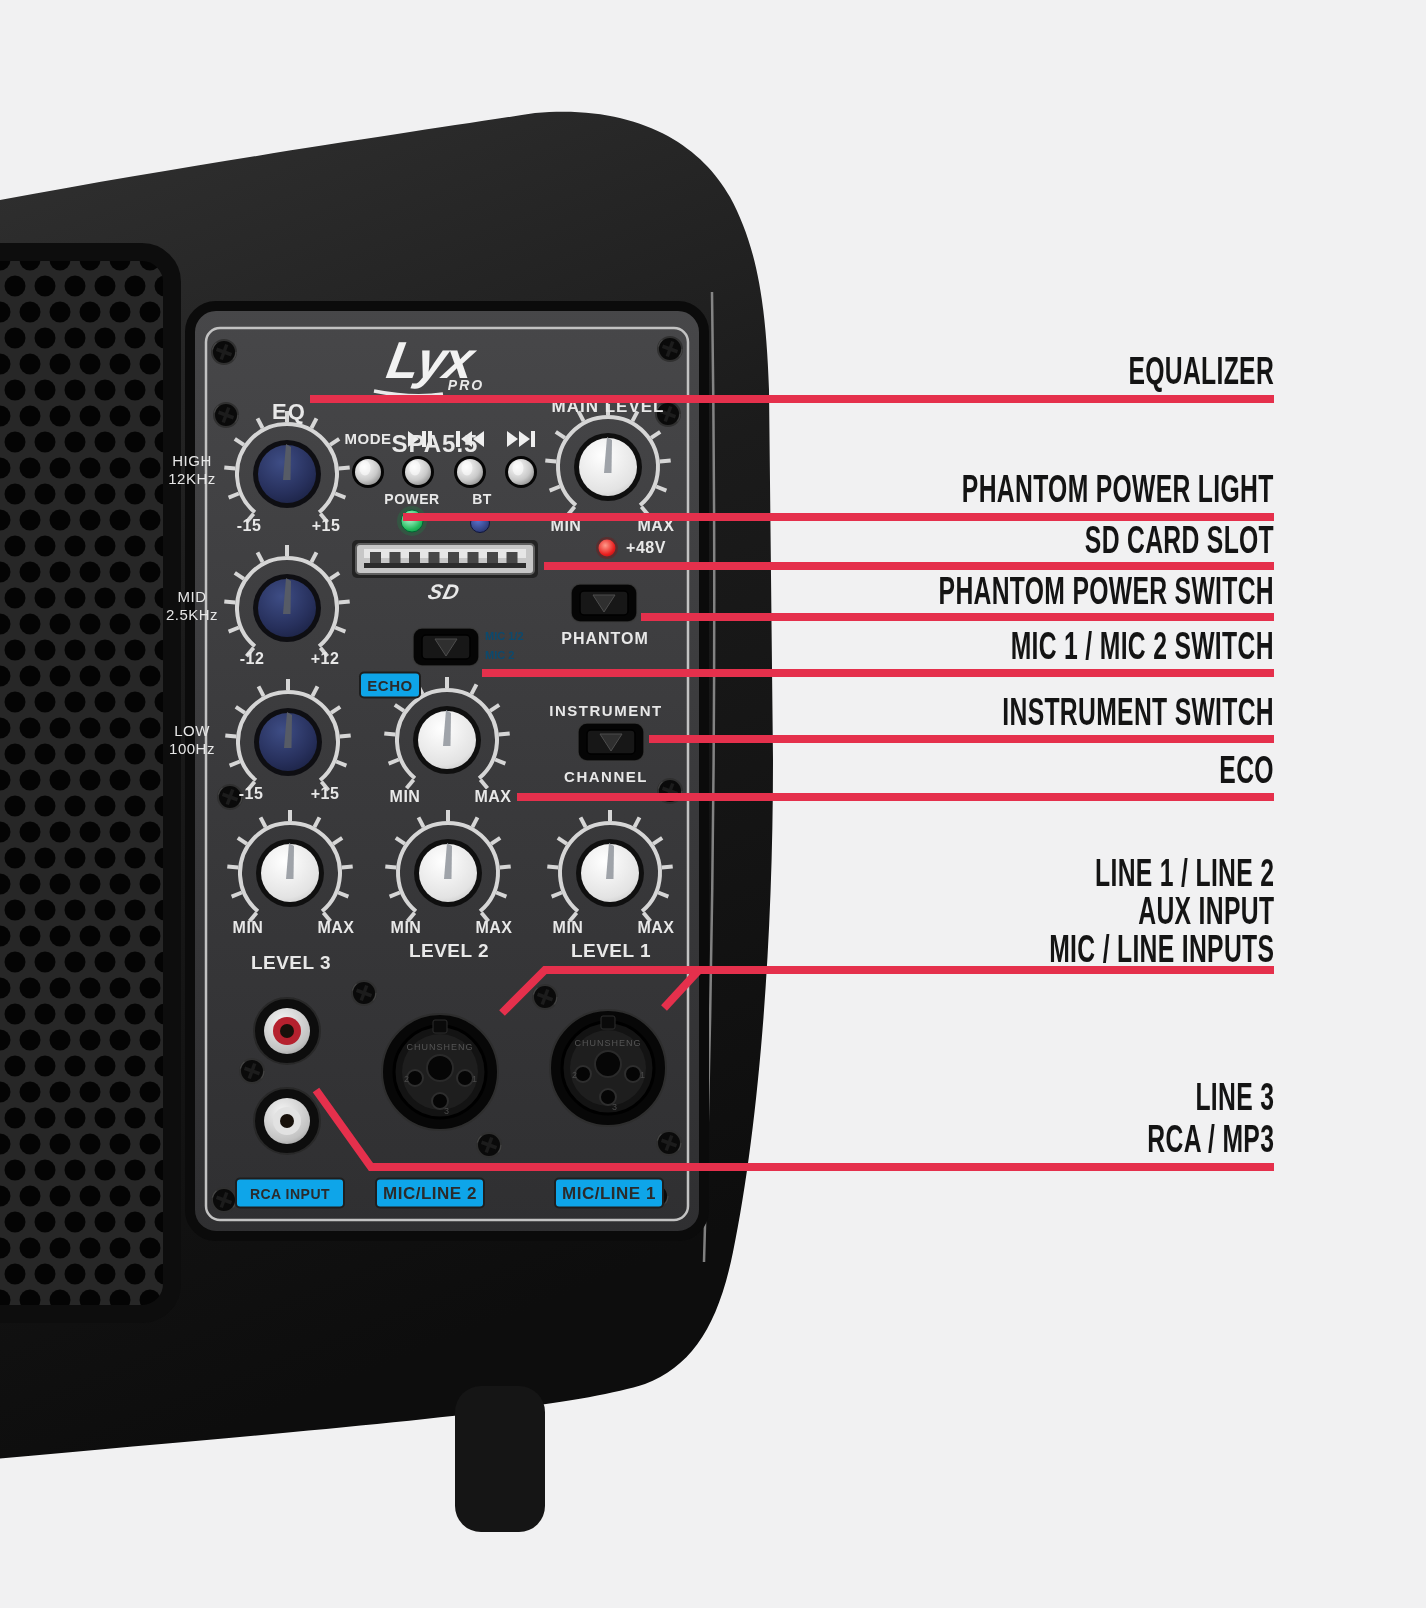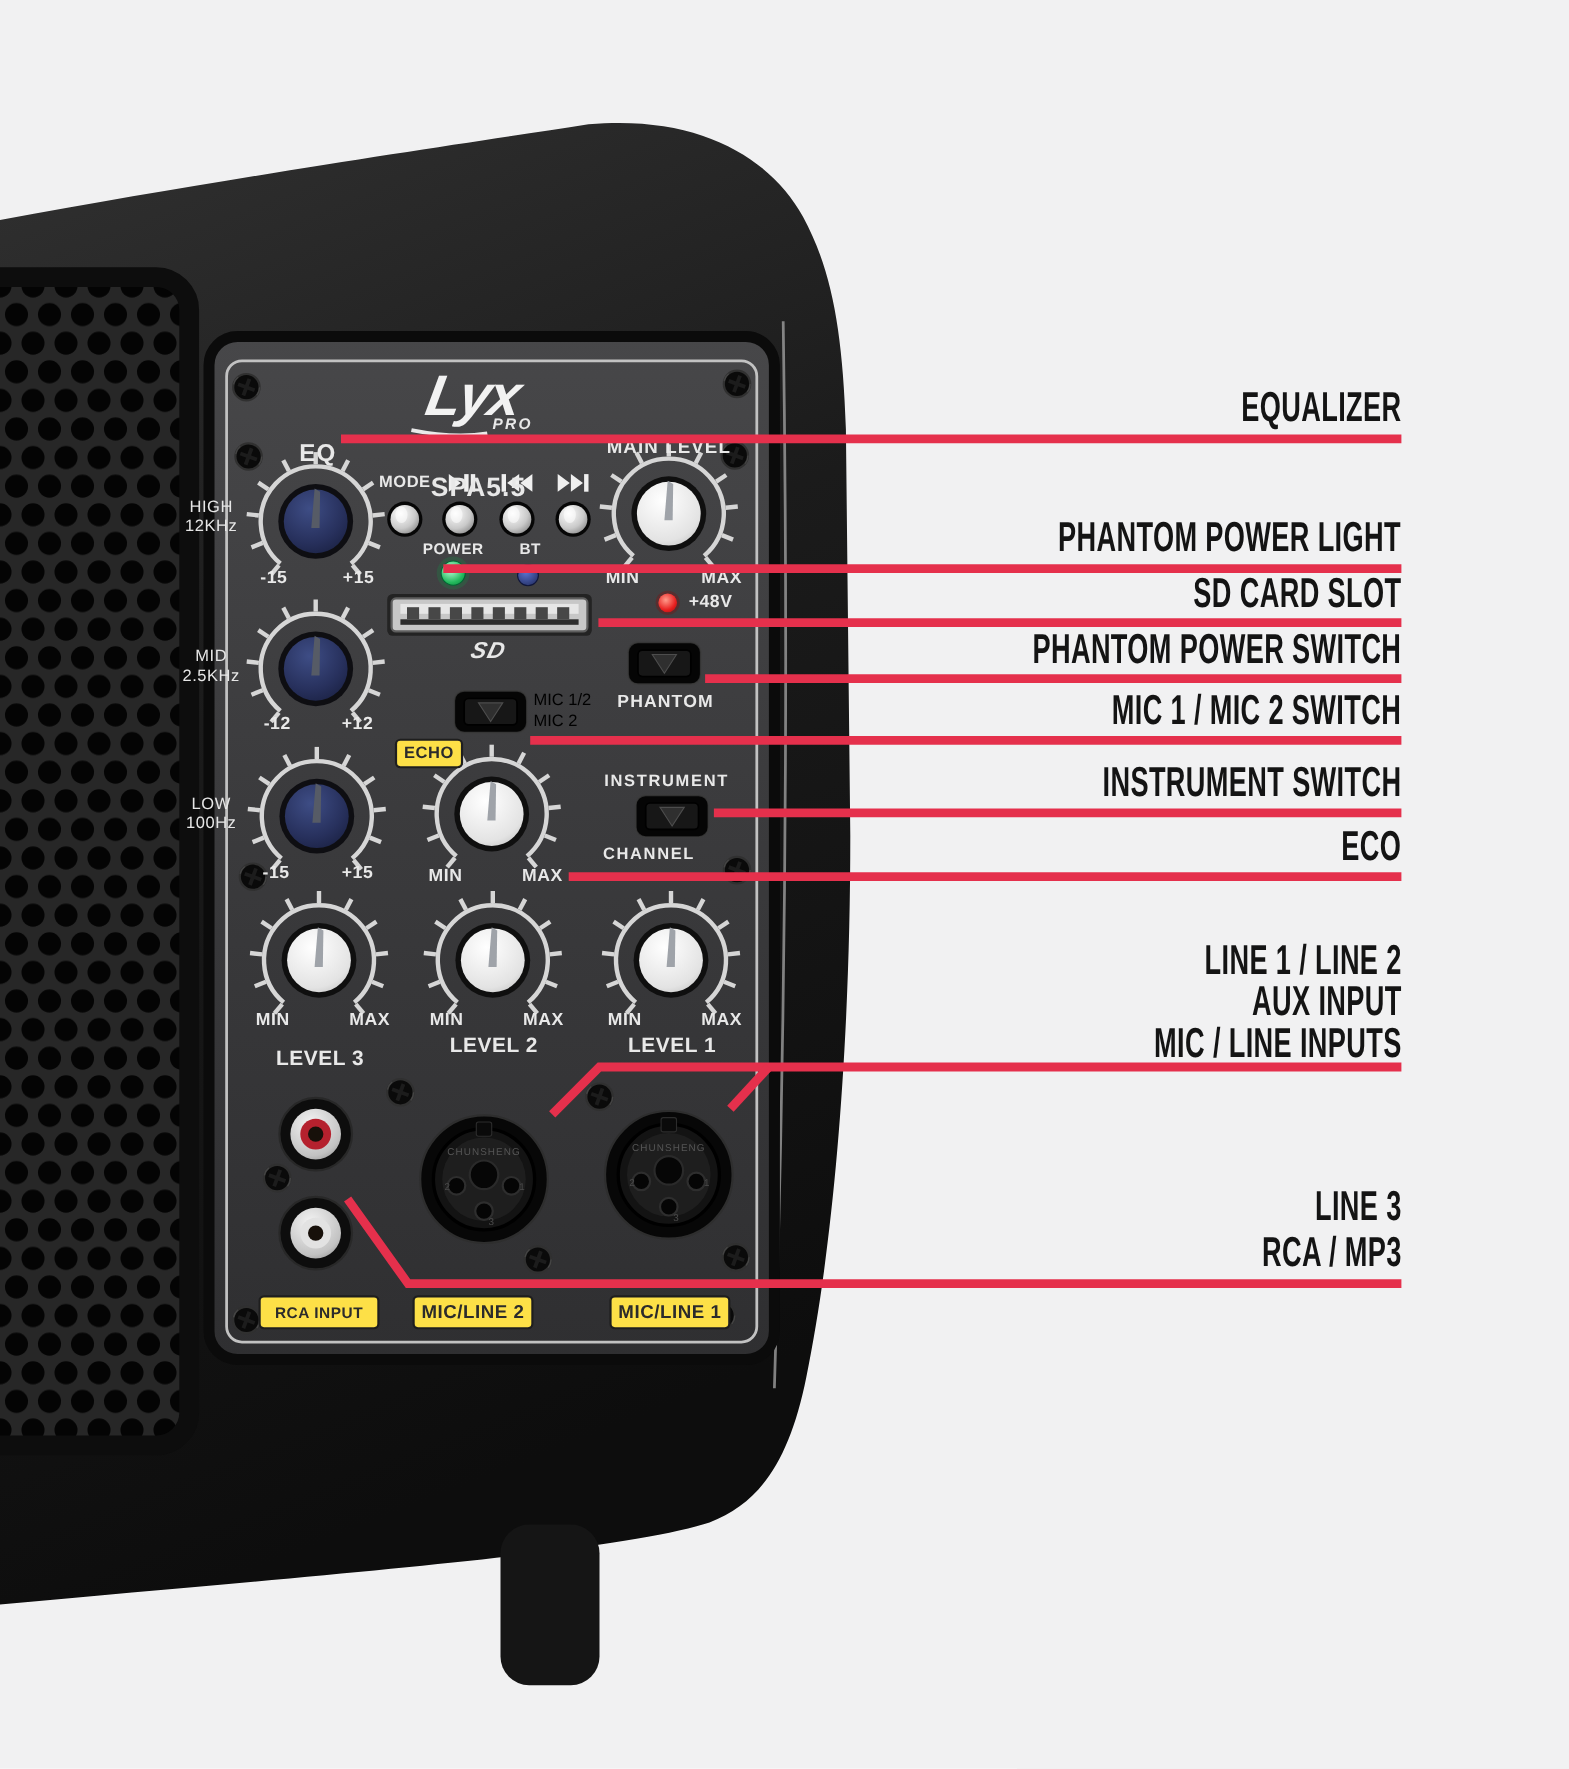--- a/index.html
+++ b/index.html
@@ -3,21 +3,21 @@
 <meta charset="utf-8">
 <style>
   html,body{margin:0;padding:0;}
   #stage{position:relative;width:1426px;height:1608px;background:#f1f1f2;overflow:hidden;
          font-family:"Liberation Sans",sans-serif;}
   svg{display:block;}
   .abs{position:absolute;}
   .ct{position:absolute;transform:translate(-50%,-50%);color:#e8e8e8;font-weight:bold;white-space:nowrap;}
   .band{position:absolute;text-align:center;color:#e6e6e6;font-weight:normal;font-size:15px;line-height:18px;letter-spacing:.5px;}
   .mm{font-size:16px;letter-spacing:.5px;}
-  .chip{position:absolute;transform:translate(-50%,-50%);background:#fde047;color:#2b2b2b;
+  .chip{position:absolute;transform:translate(-50%,-50%);background:#0ea5e9;color:#2b2b2b;
         border-radius:3px;font-weight:bold;display:flex;align-items:center;justify-content:center;
         letter-spacing:.5px;box-shadow:0 0 0 2px #1e1e1e;}
   .callout{position:absolute;right:152px;text-align:right;font-weight:bold;color:#141414;
            font-size:38px;line-height:40px;white-space:nowrap;transform:scaleX(0.65);
            transform-origin:right center;letter-spacing:0.5px;}
   .callout.multi{line-height:38px;}
   .brand{position:absolute;color:#f2f2f2;font-weight:bold;font-style:italic;letter-spacing:-2px;}
   .lines-layer{position:absolute;left:0;top:0;pointer-events:none;}
 </style>
 </head>
@@ -325,27 +325,27 @@
   <div class="ct mm" style="left:336px;top:928px;">MAX</div>
   <div class="ct mm" style="left:406px;top:928px;">MIN</div>
   <div class="ct mm" style="left:494px;top:928px;">MAX</div>
   <div class="ct mm" style="left:568px;top:928px;">MIN</div>
   <div class="ct mm" style="left:656px;top:928px;">MAX</div>
 
   <div class="ct" style="left:291px;top:951px;font-size:19px;letter-spacing:.5px;margin-top:12px;">LEVEL 3</div>
   <div class="ct" style="left:449px;top:951px;font-size:19px;letter-spacing:.5px;">LEVEL 2</div>
   <div class="ct" style="left:611px;top:951px;font-size:19px;letter-spacing:.5px;">LEVEL 1</div>
 
-  <div class="abs" style="left:485px;top:627px;color:#000000;font-weight:normal;font-size:15px;line-height:19px;">
+  <div class="abs" style="left:485px;top:627px;color:#0c4a6e;font-weight:bold;font-size:11px;line-height:19px;">
     <div>MIC 1/2</div>
       <div>MIC 2</div>
   </div>
   <div class="ct" style="left:605px;top:639px;font-size:16px;letter-spacing:1px;">PHANTOM</div>
   <div class="ct" style="left:606px;top:710px;font-size:15px;letter-spacing:1.5px;">INSTRUMENT</div>
-  <div class="ct" style="left:590px;top:776px;font-size:15px;letter-spacing:1.5px;">CHANNEL</div>
+  <div class="ct" style="left:606px;top:776px;font-size:15px;letter-spacing:1.5px;">CHANNEL</div>
 
   <div class="ct" style="left:444px;top:592px;font-size:21px;font-style:italic;transform:translate(-50%,-50%) skewX(-14deg);letter-spacing:1px;">SD</div>
 
   <div class="chip" style="left:390px;top:685px;width:58px;height:23px;font-size:15px;">ECHO</div>
   <div class="chip" style="left:290px;top:1193px;width:106px;height:27px;font-size:14px;">RCA INPUT</div>
   <div class="chip" style="left:430px;top:1193px;width:106px;height:27px;font-size:17px;">MIC/LINE 2</div>
   <div class="chip" style="left:609px;top:1193px;width:106px;height:27px;font-size:17px;">MIC/LINE 1</div>
 
   <svg class="lines-layer" width="1426" height="1608" viewBox="0 0 1426 1608">
     <g stroke="#e5304c" stroke-width="8" fill="none" stroke-linecap="butt" stroke-linejoin="miter">

